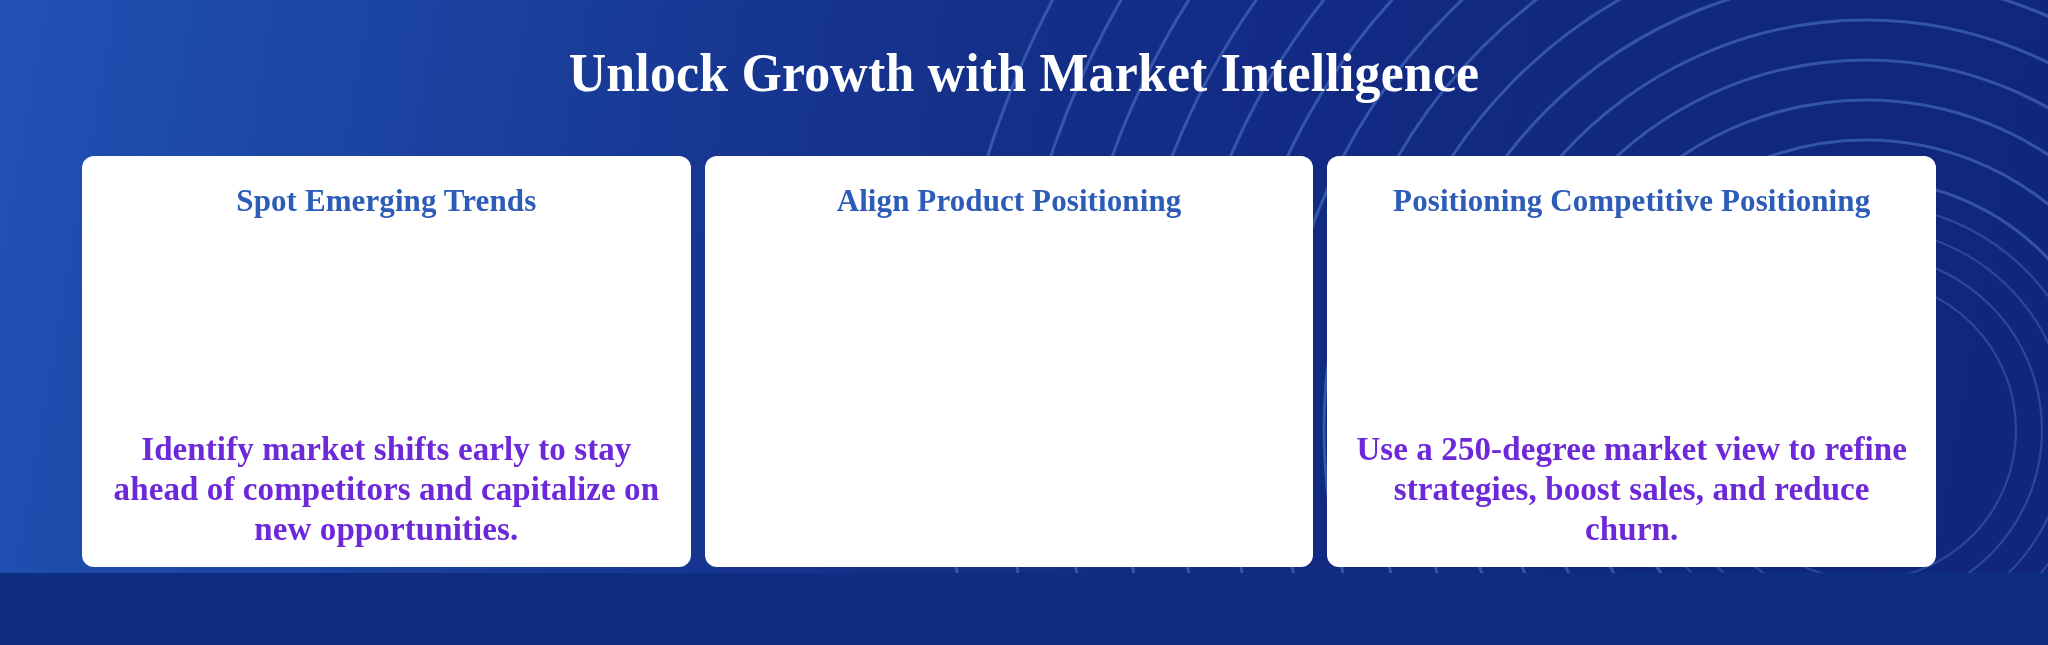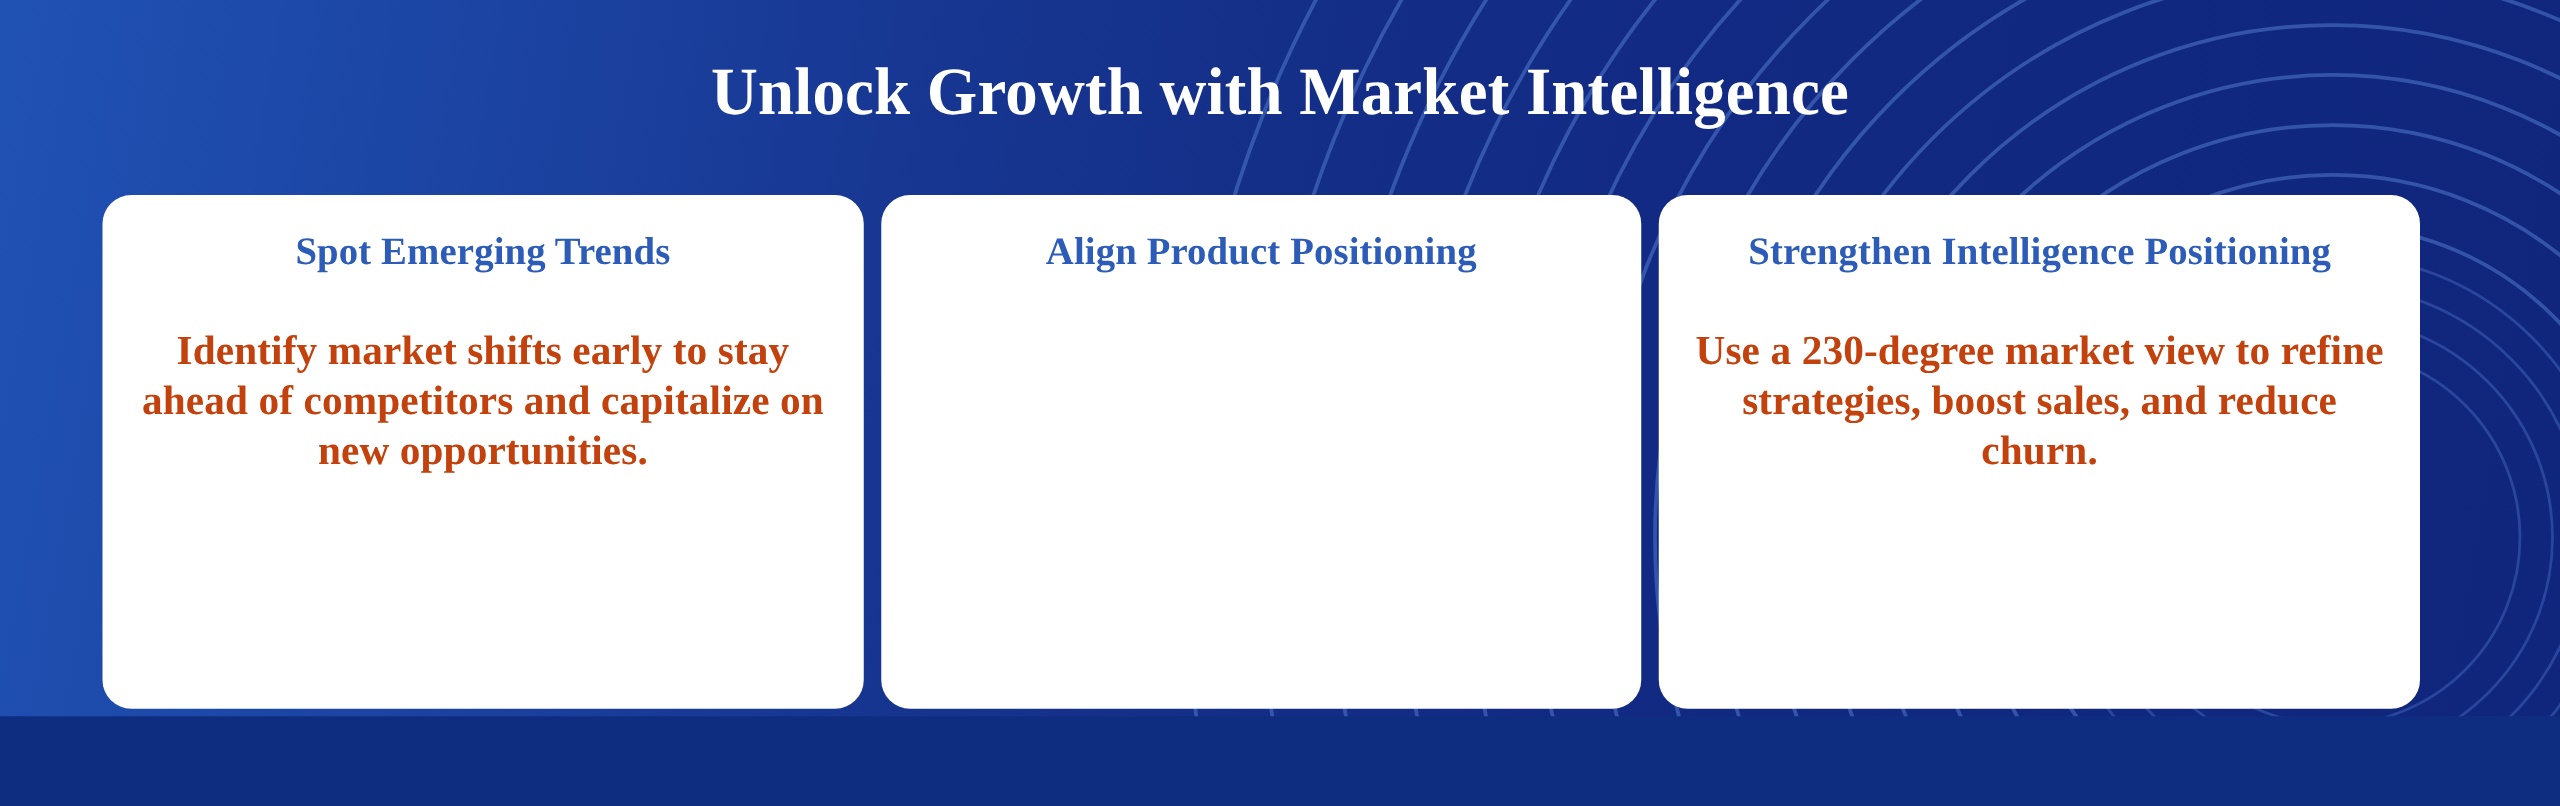--- a/index.html
+++ b/index.html
@@ -72,42 +72,43 @@
     width:1854px;
     height:411px;
     display:flex;
     gap:14px;
     z-index:3;
   }
 
   .card {
     flex:1 1 0;
     background:#ffffff;
-    border-radius:23px;
+    border-radius:12px;
     padding:26px 18px 18px;
     display:flex;
     flex-direction:column;
     align-items:center;
     overflow:hidden;
+    justify-content:space-between;
   }
 
   .card-heading {
     color:#2c5cb8;
     font-family:"Liberation Serif", "DejaVu Serif", serif;
     font-weight:700;
     font-size:31px;
     line-height:37px;
     text-align:center;
     letter-spacing:0.1px;
     max-width:100%;
   }
 
   .card-body {
     margin-top:42px;
-    color:#c2410c;
+    color:#6d28d9;
     font-family:"Liberation Serif", "DejaVu Serif", serif;
     font-weight:700;
     font-size:33px;
     line-height:40px;
     text-align:center;
     letter-spacing:0.1px;
     max-width:100%;
   }
 </style>
 </head>
@@ -154,18 +155,18 @@
       <div class="card-heading">Spot Emerging Trends</div>
       <div class="card-body">Identify market shifts early to stay ahead of competitors and capitalize on new opportunities.</div>
     </div>
 
 
     <div class="card">
       <div class="card-heading">Align Product Positioning</div>
     </div>
 
     <div class="card">
-      <div class="card-heading">Strengthen Intelligence Positioning</div>
-      <div class="card-body">Use a 230-degree market view to refine strategies, boost sales, and reduce churn.</div>
+      <div class="card-heading">Positioning Competitive Positioning</div>
+      <div class="card-body">Use a 250-degree market view to refine strategies, boost sales, and reduce churn.</div>
     </div>
 
   </div>
 </div>
 
 </body></html>

